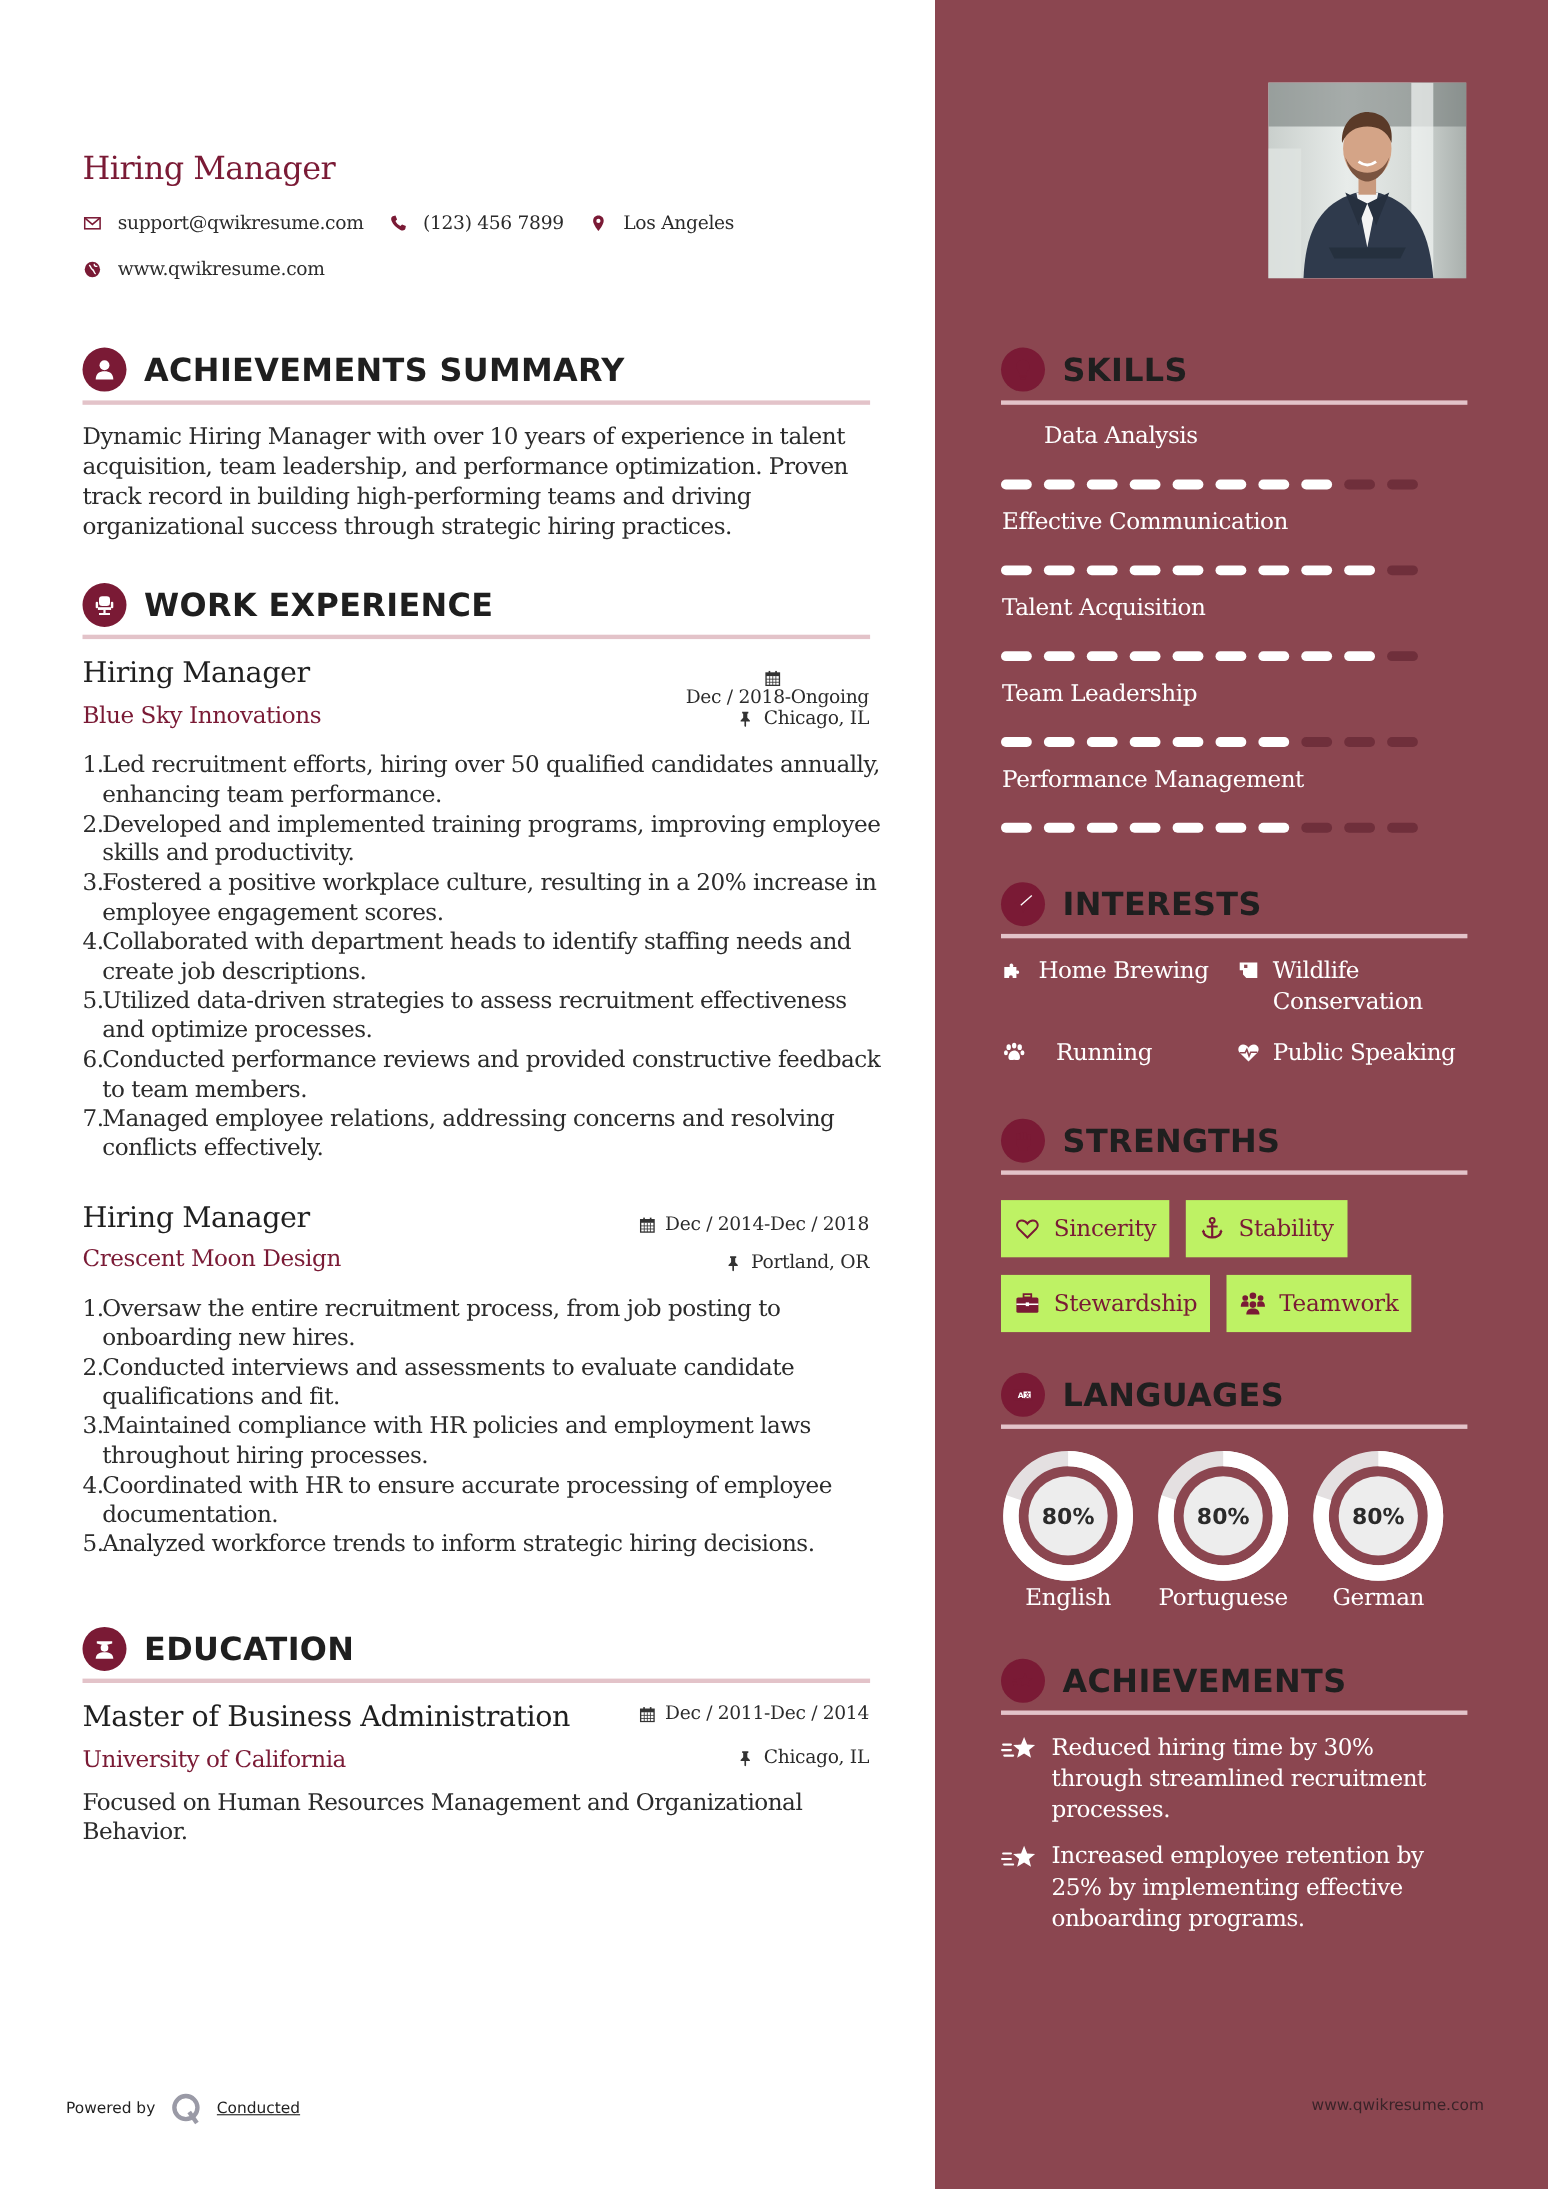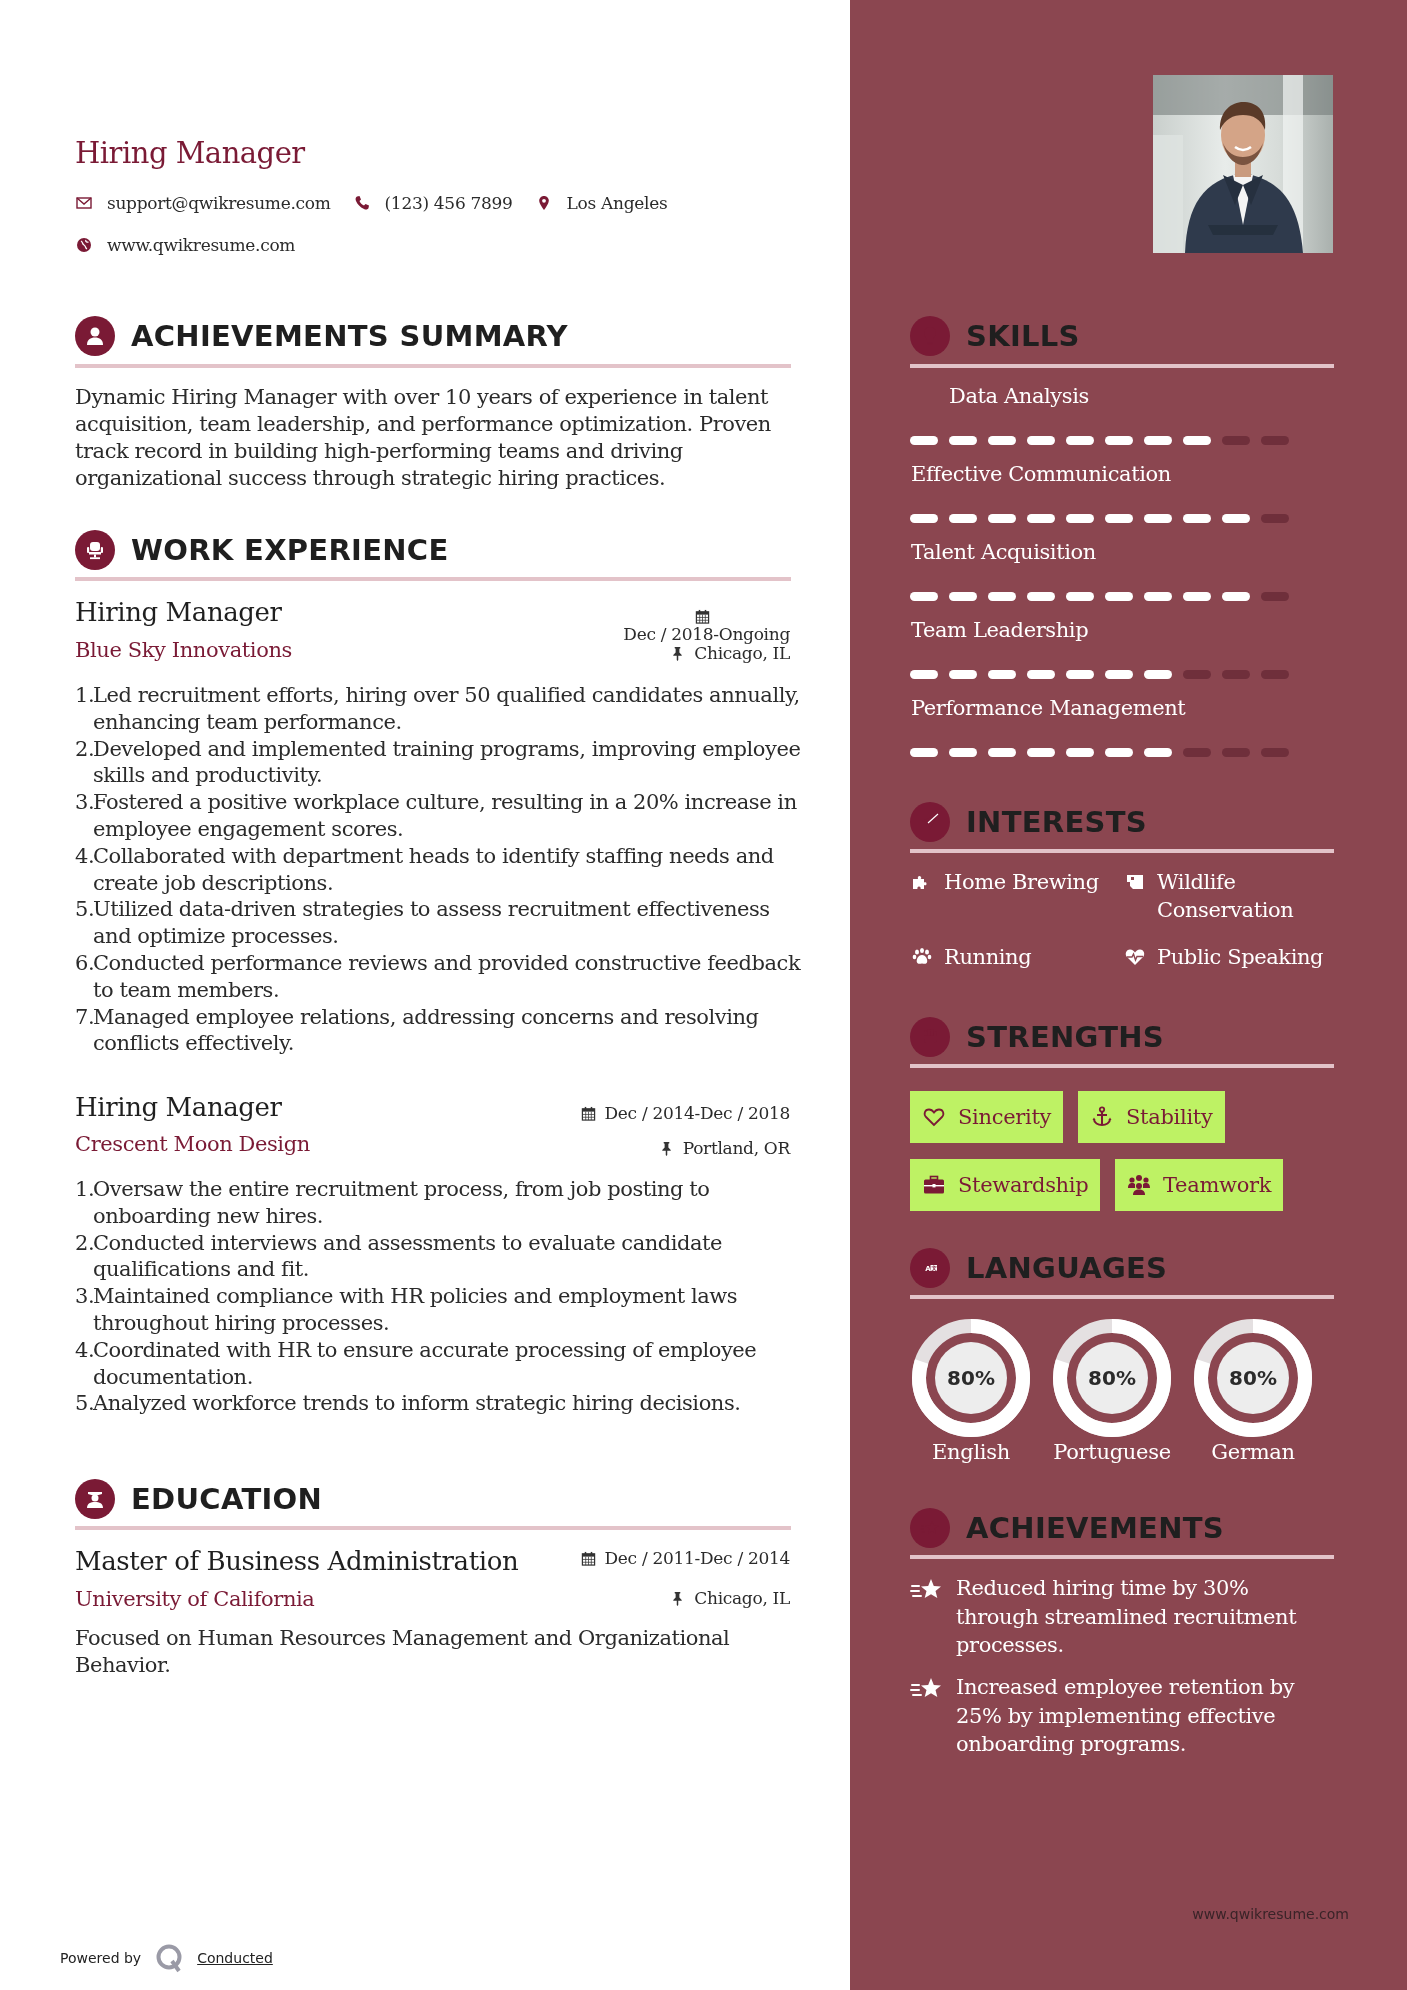--- a/index.html
+++ b/index.html
@@ -60,21 +60,21 @@
   .lang .ring svg { width: 122px; height: 122px; display: block; }
   .lang .pct { position: absolute; left: 0; top: 0; width: 122px; height: 122px; display: flex; align-items: center; justify-content: center; font-family: "DejaVu Sans", "Liberation Sans", sans-serif; font-weight: bold; font-size: 20px; color: #2b2b2b; }
   .lang .lname { font-size: 21px; color: #fff; margin-top: 1px; letter-spacing: -0.3px; white-space: nowrap; }
 
   
   .ach { position: absolute; left: 910px; width: 400px; display: flex; align-items: flex-start; }
   .ach .ic { width: 34px; height: 28px; flex: none; margin-right: 12px; margin-top: 2px; }
   .ach .txt { font-size: 21px; line-height: 28.5px; color: #fff; letter-spacing: -0.4px; }
 
   
-  .powered { position: absolute; left: 60px; top: 1902px; display: flex; align-items: center; font-family: "DejaVu Sans", "Liberation Sans", sans-serif; font-size: 14px; color: #222; margin-top: 41px; }
+  .powered { position: absolute; left: 60px; top: 1902px; display: flex; align-items: center; font-family: "DejaVu Sans", "Liberation Sans", sans-serif; font-size: 14px; color: #222; }
   .powered .q { width: 30px; height: 30px; margin: 0 12px 0 14px; }
   .powered .brand { text-decoration: underline; }
   .foot-url { position: absolute; right: 58px; top: 1906px; font-family: "DejaVu Sans", "Liberation Sans", sans-serif; font-size: 14px; color: #3a2328; }
 </style>
 </head>
 <body>
 
 <div class="page">
 
   <div class="main">
@@ -399,21 +399,21 @@
   </div>
   <div class="interest" style="left:1123px; top:868px; width:190px;">
     <span class="ic">
       <svg viewBox="0 0 22 22">
           <path d="M3 4 H19 V18 H9 L6 15 V11 H3 Z" fill="#fff"></path>
           <rect x="7" y="6" width="3" height="3" fill="#8b4650"></rect>
         </svg>
     </span>
     <span>Wildlife Conservation</span>
   </div>
-  <div class="interest" style="left:910px; top:943px;">
+  <div class="interest" style="left:910px; top:943px;gap:16px;">
     <span class="ic">
       <svg viewBox="0 0 22 22">
           <ellipse cx="6" cy="6" rx="2" ry="2.6" fill="#fff"></ellipse>
           <ellipse cx="11" cy="4.5" rx="2" ry="2.6" fill="#fff"></ellipse>
           <ellipse cx="16" cy="6" rx="2" ry="2.6" fill="#fff"></ellipse>
           <ellipse cx="3.5" cy="11" rx="1.8" ry="2.3" fill="#fff"></ellipse>
           <ellipse cx="18.5" cy="11" rx="1.8" ry="2.3" fill="#fff"></ellipse>
           <path d="M11 9 C7 9 5 14 6 16.5 C7 18.5 9 17.5 11 17.5 C13 17.5 15 18.5 16 16.5 C17 14 15 9 11 9 Z" fill="#fff"></path>
         </svg>
     </span>

